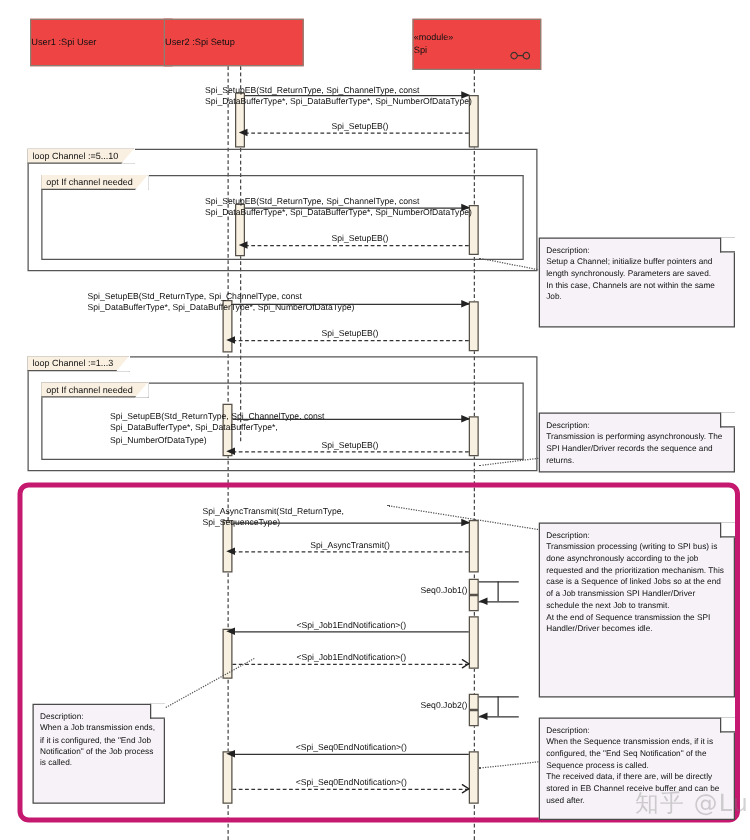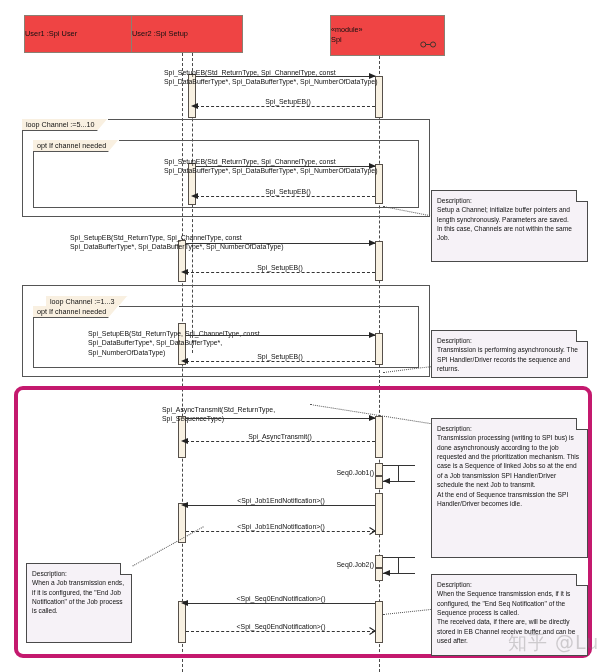--- a/index.html
+++ b/index.html
@@ -90,21 +90,21 @@
 <div id="stage">
 
   <div class="head" style="left:24px;top:15px;width:114px;height:38px;">
     <div>User1 :Spi User</div>
   </div>
 
   <div class="head" style="left:131px;top:15px;width:112px;height:38px;">
     <div>User2 :Spi Setup</div>
   </div>
 
-  <div class="head" style="left:330px;top:15px;width:115px;height:41px;">
+  <div class="head" style="left:330px;top:15px;width:103px;height:41px;">
     <div class="stereo">«module»</div>
     <div>Spi</div>
     <svg class="head-ball" viewBox="0 0 24 9">
       <path d="M1 4.5 A3.4 3.4 0 1 0 7.8 4.5 A3.4 3.4 0 1 0 1 4.5" fill="none" stroke="#3b342c" stroke-width="1.3"></path>
       <line x1="7.8" y1="4.5" x2="14" y2="4.5" stroke="#3b342c" stroke-width="1.3"></line>
       <path d="M14 4.5 A3.4 3.4 0 1 0 20.8 4.5 A3.4 3.4 0 1 0 14 4.5" fill="none" stroke="#3b342c" stroke-width="1.3"></path>
     </svg>
   </div>
 
   <div class="lifeline" style="left:182px;top:53px;height:619px;"></div>
@@ -147,21 +147,21 @@
   <div class="msglabel left" style="left:70px;top:233px;width:300px;">Spi_SetupEB(Std_ReturnType, Spi_ChannelType, const
 Spi_DataBufferType*, Spi_DataBufferType*, Spi_NumberOfDataType)</div>
   <div class="msgline" style="left:186px;top:243px;width:189px;"></div>
   <div class="arrowR" style="left:369px;top:239.5px;"></div>
 
   <div class="msgline dashed" style="left:186px;top:272px;width:189px;"></div>
   <div class="arrowL" style="left:181px;top:268.5px;"></div>
   <div class="msglabel" style="left:200px;top:263px;width:160px;">Spi_SetupEB()</div>
 
   <div class="frag" style="left:22px;top:285px;width:408px;height:92px;"></div>
-  <div class="fraglabel" style="left:22px;top:296px;margin-left:24px;">loop Channel :=1...3</div>
+  <div class="fraglabel" style="left:22px;top:285px;">loop Channel :=1...3</div>
 
   <div class="frag" style="left:33px;top:306px;width:386px;height:62px;"></div>
   <div class="fraglabel" style="left:33px;top:306px;">opt If channel needed</div>
 
   <div class="act" style="left:178px;top:323px;width:8px;height:42px;"></div>
   <div class="act" style="left:375px;top:333px;width:8px;height:32px;"></div>
 
   <div class="msglabel left" style="left:88px;top:329px;width:290px;">Spi_SetupEB(Std_ReturnType, Spi_ChannelType, const
 Spi_DataBufferType*, Spi_DataBufferType*,
 Spi_NumberOfDataType)</div>

